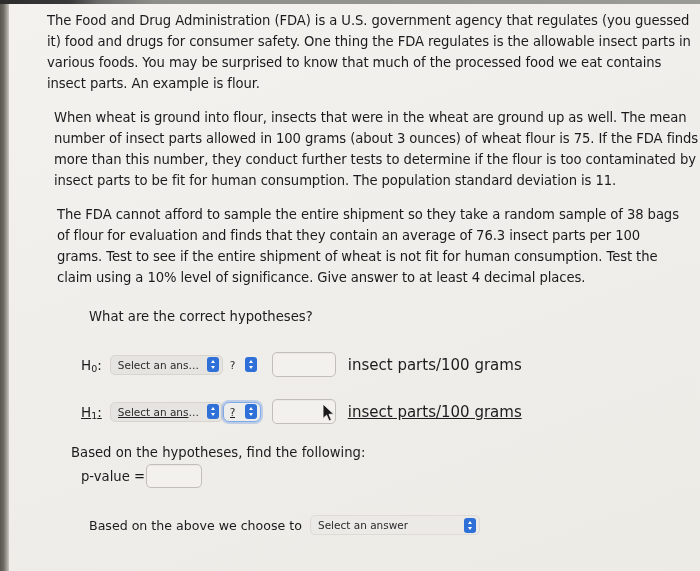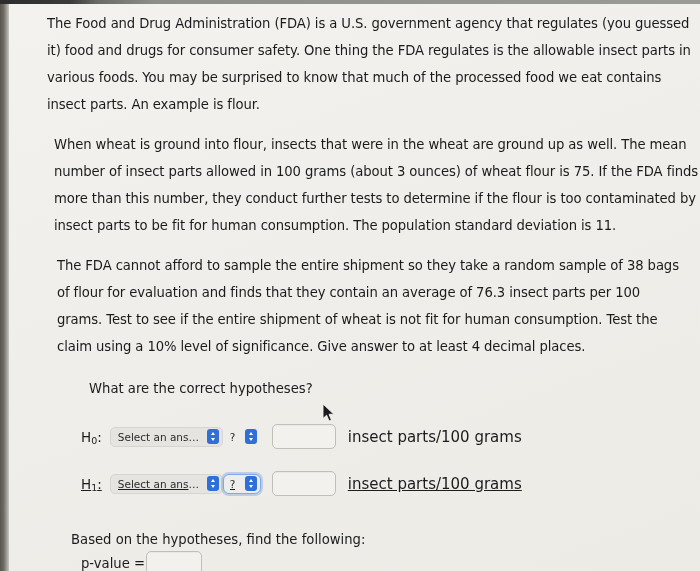--- a/index.html
+++ b/index.html
@@ -29,21 +29,21 @@
   #page {
     position: absolute;
     top: 4px; left: 9px;
     width: 691px; height: 567px;
     background: linear-gradient(160deg, #f4f2ef 0%, #f0eeea 45%, #edebe6 100%);
     padding: 6px 0 0 0;
     overflow: hidden;
   }
   .para {
     font-size: 13.2px;
-    line-height: 27px;
+    line-height: 21px;
     color: #1b1b1d;
     margin: 0 0 11px 0;
     padding: 0 8px 0 40px;
     text-align: left;
     letter-spacing: -0.1px;
   }
   .para.p1 { padding-left: 38px; padding-right: 4px; }
   .para.p2 { padding-left: 45px; padding-right: 0; margin-top: 13px; }
   .para.p3 { padding-left: 48px; padding-right: 12px; margin-top: 13px; }
 
@@ -153,21 +153,21 @@
   .unit-label {
     font-size: 15px;
     color: #1b1b1d;
     margin-left: 12px;
     white-space: nowrap;
   }
 
   .section-note {
     font-size: 13.2px;
     padding-left: 62px;
-    margin-top: 36px;
+    margin-top: 21px;
     color: #1b1b1d;
   }
 
   .field-row {
     display: flex;
     align-items: center;
     padding-left: 72px;
     margin-top: 17px;
     font-size: 13.2px;
     color: #1b1b1d;

